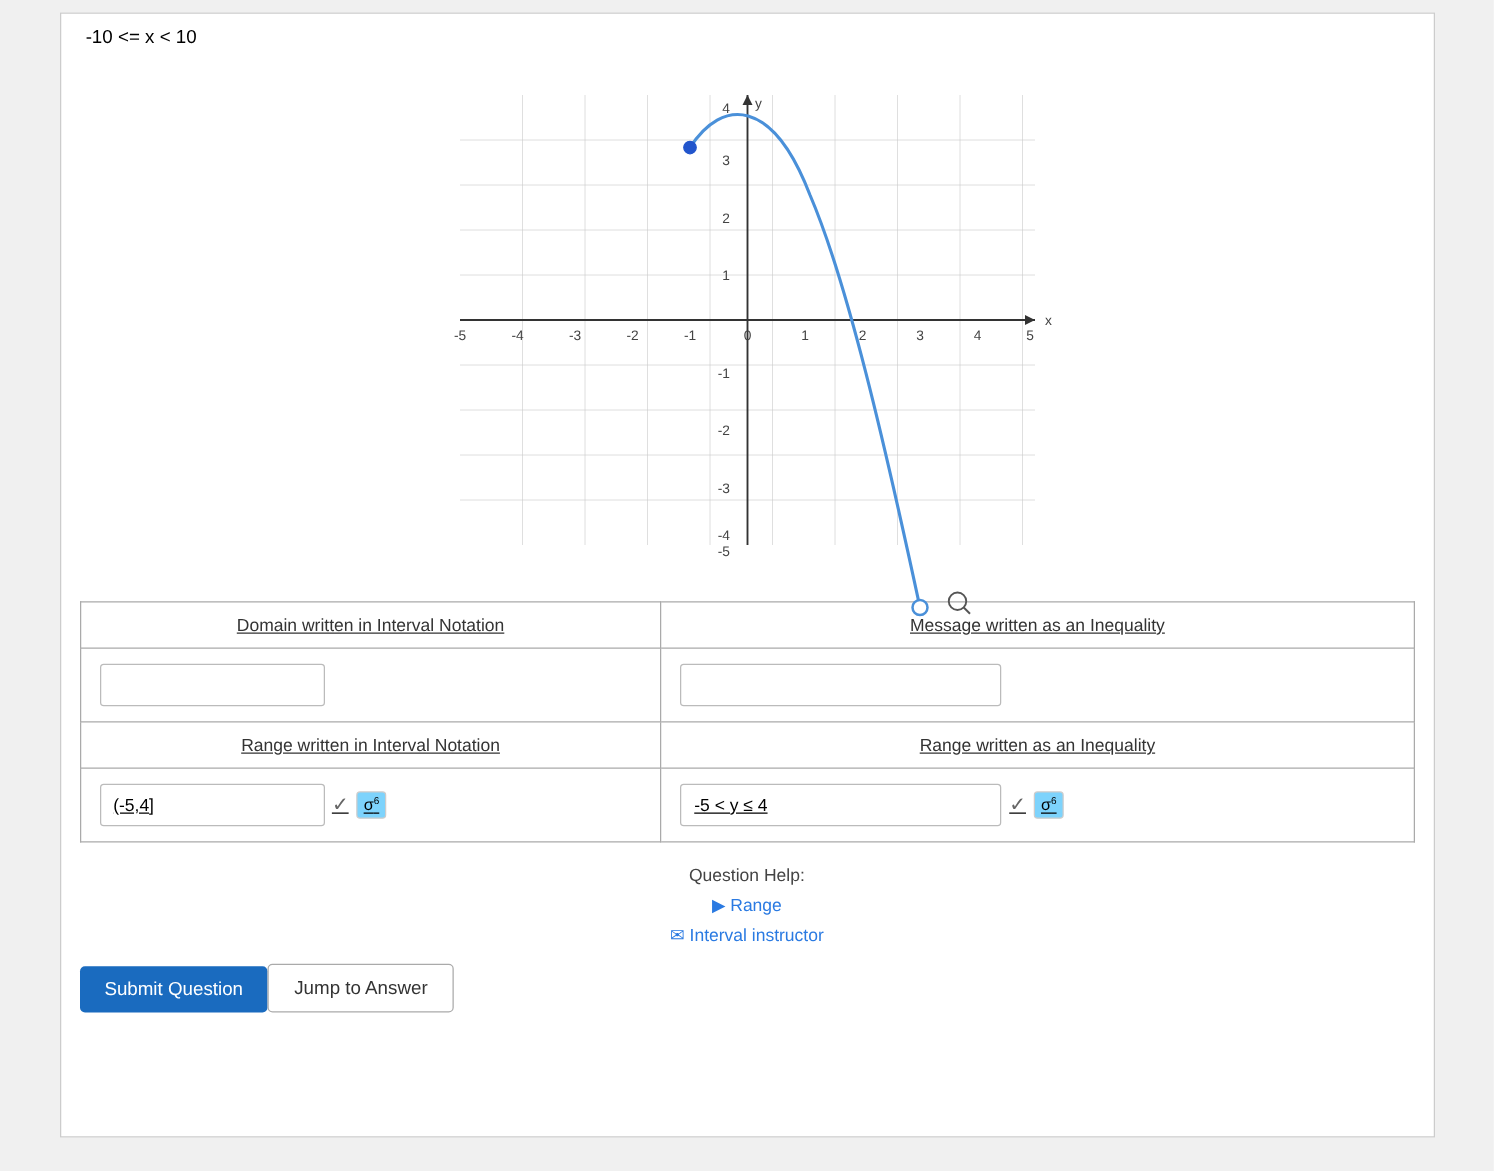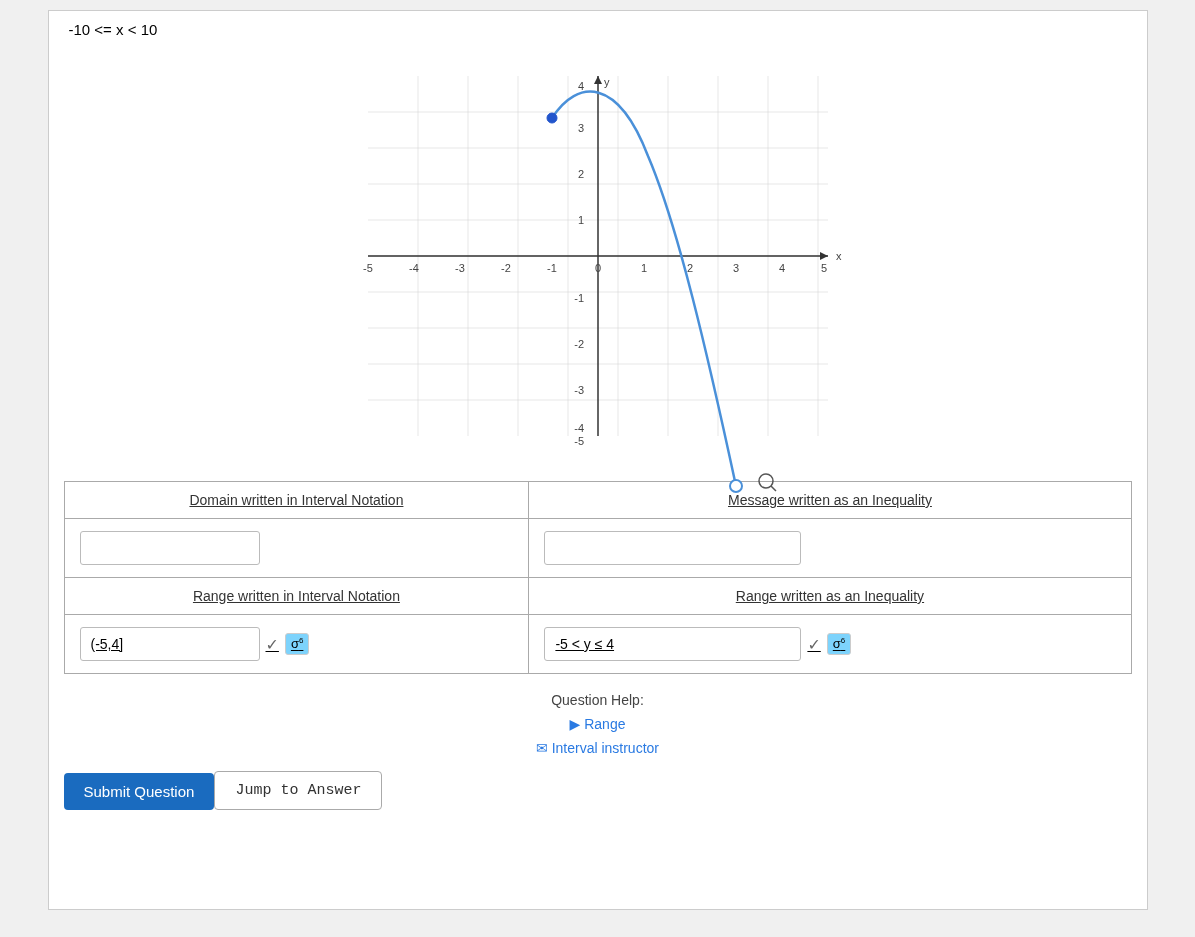--- a/index.html
+++ b/index.html
@@ -115,21 +115,20 @@
       cursor: pointer;
     }
     .btn-jump {
       background: white;
       color: #333;
       border: 1px solid #aaa;
       padding: 10px 20px;
       font-size: 15px;
       border-radius: 4px;
       cursor: pointer;
-      font-family: Liberation Mono, monospace;
     }
     .grid-line { stroke: #ccc; stroke-width: 0.5; }
     .axis-line { stroke: #333; stroke-width: 1.5; }
     .tick-label { font-size: 11px; fill: #444; }
     .curve-path { stroke: #4a90d9; stroke-width: 2.5; fill: none; }
     .dot-filled { fill: #2255cc; stroke: #2255cc; }
     .dot-open { fill: white; stroke: #4a90d9; stroke-width: 2; }
   </style>
 </head>
 <body>

